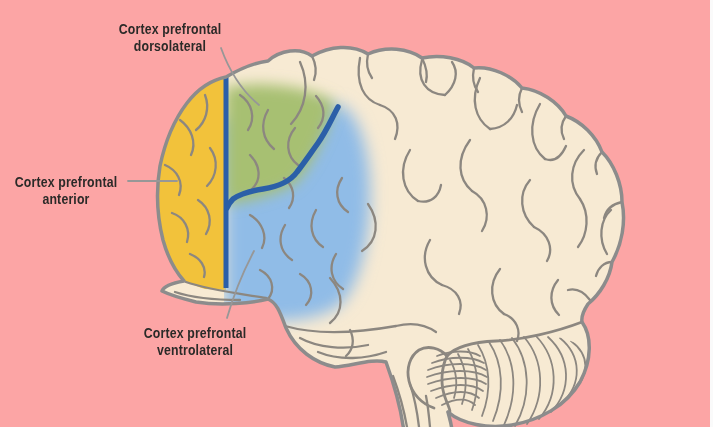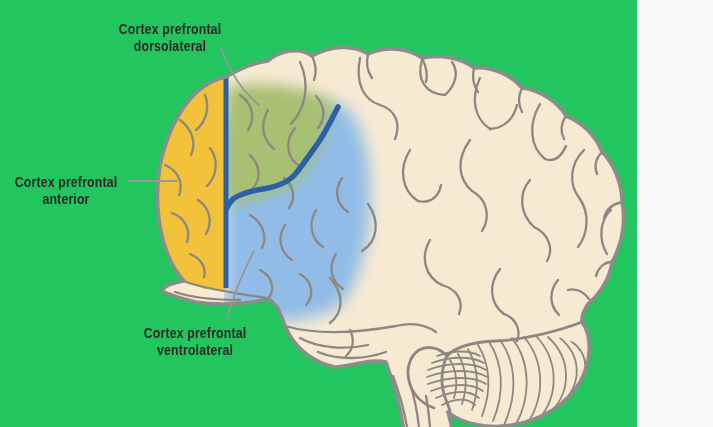--- a/index.html
+++ b/index.html
@@ -1,18 +1,18 @@
 <!DOCTYPE html>
 <html><head>
 <meta charset="utf-8">
 <style>
   html,body{margin:0;padding:0;background:#FAFAFA;}
   .stage{
-    position:relative;width:637px;height:427px;overflow:hidden;
-    background:#22c55e;font-family:"Liberation Sans",sans-serif;
+    position:relative;width:710px;height:427px;overflow:hidden;
+    background:#fca5a5;font-family:"Liberation Sans",sans-serif;
   }
   .stage svg{position:absolute;left:0;top:0;}
   .sulci path{fill:none;stroke:#8C8780;stroke-width:2.3;stroke-linecap:round;stroke-linejoin:round;}
   .cb-stripes path{fill:none;stroke:#8C8780;stroke-width:1.8;stroke-linecap:round;}
   .cb-bounds path{fill:none;stroke:#8C8780;stroke-width:2.8;stroke-linecap:round;}
   .leaders path, .leaders line{fill:none;stroke-width:1.8;stroke-linecap:round;}
   .lbl{
     position:absolute;width:170px;text-align:center;
     font-weight:700;font-size:15px;line-height:17px;color:#2B2A28;
     letter-spacing:.2px;transform:scaleX(.82);transform-origin:50% 0;

